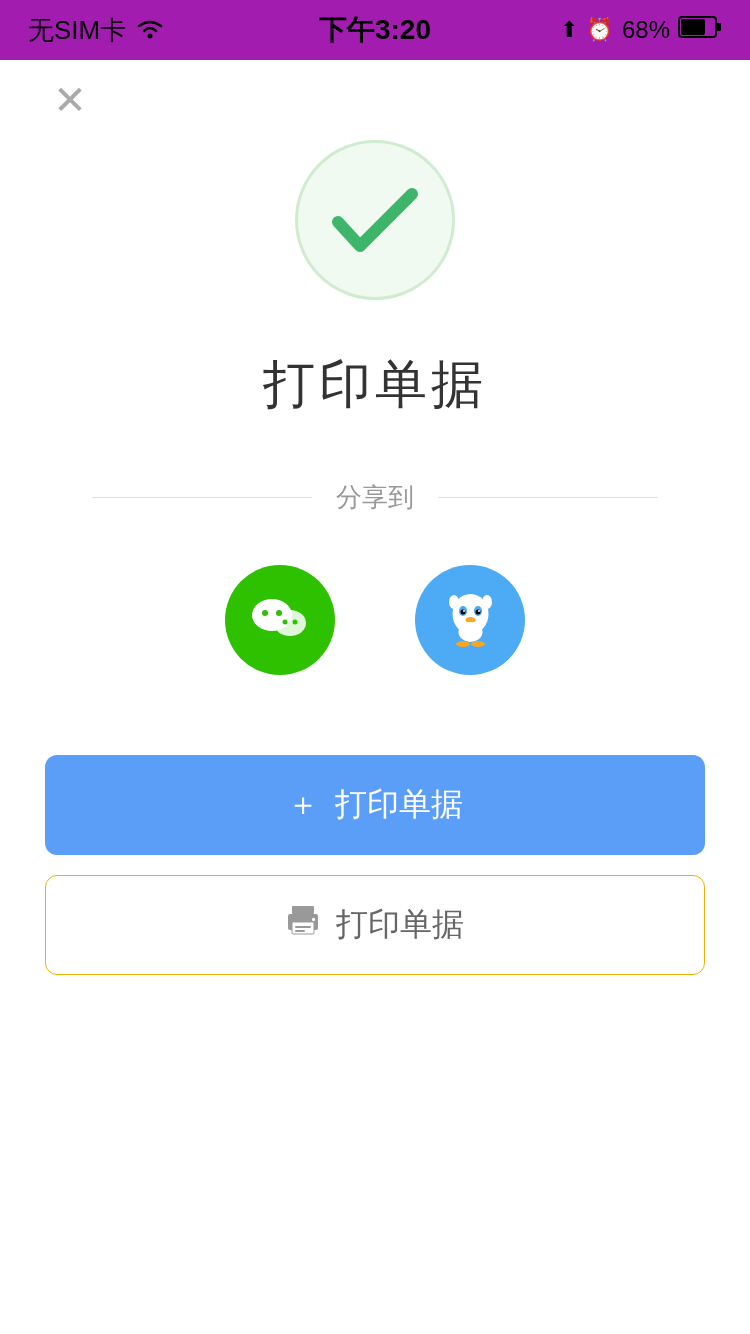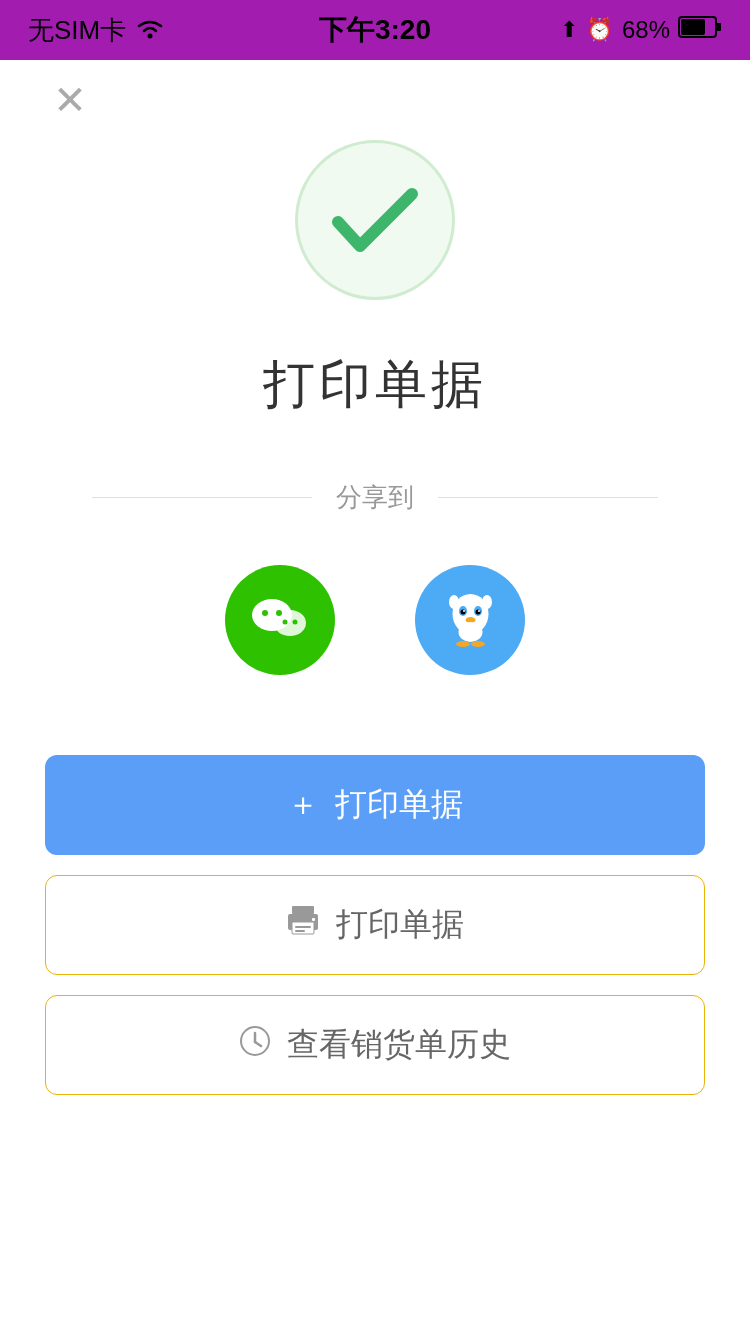--- a/index.html
+++ b/index.html
@@ -291,25 +291,15 @@
           <rect x="2" y="8" width="30" height="16" rx="2" fill="#999"></rect>
           <rect x="6" y="16" width="22" height="12" rx="1" fill="white" stroke="#999" stroke-width="1"></rect>
           <rect x="9" y="20" width="16" height="2" rx="1" fill="#999"></rect>
           <rect x="9" y="24" width="10" height="2" rx="1" fill="#999"></rect>
           <rect x="26" y="12" width="3" height="3" rx="1" fill="white"></rect>
         </svg>
       </span>
       <span>打印单据</span>
     </button>
 
-    <button class="action-btn action-btn-secondary">
-      <span class="btn-icon">
-        <svg width="32" height="32" viewBox="0 0 32 32">
-          <circle cx="16" cy="16" r="14" stroke="#999" stroke-width="2" fill="none"></circle>
-          <line x1="16" y1="8" x2="16" y2="17" stroke="#999" stroke-width="2.5" stroke-linecap="round"></line>
-          <line x1="16" y1="17" x2="22" y2="21" stroke="#999" stroke-width="2.5" stroke-linecap="round"></line>
-        </svg>
-      </span>
-      <span>查看销货单历史</span>
-    </button>
 
   </div>
 </div>
 
 </body></html>

